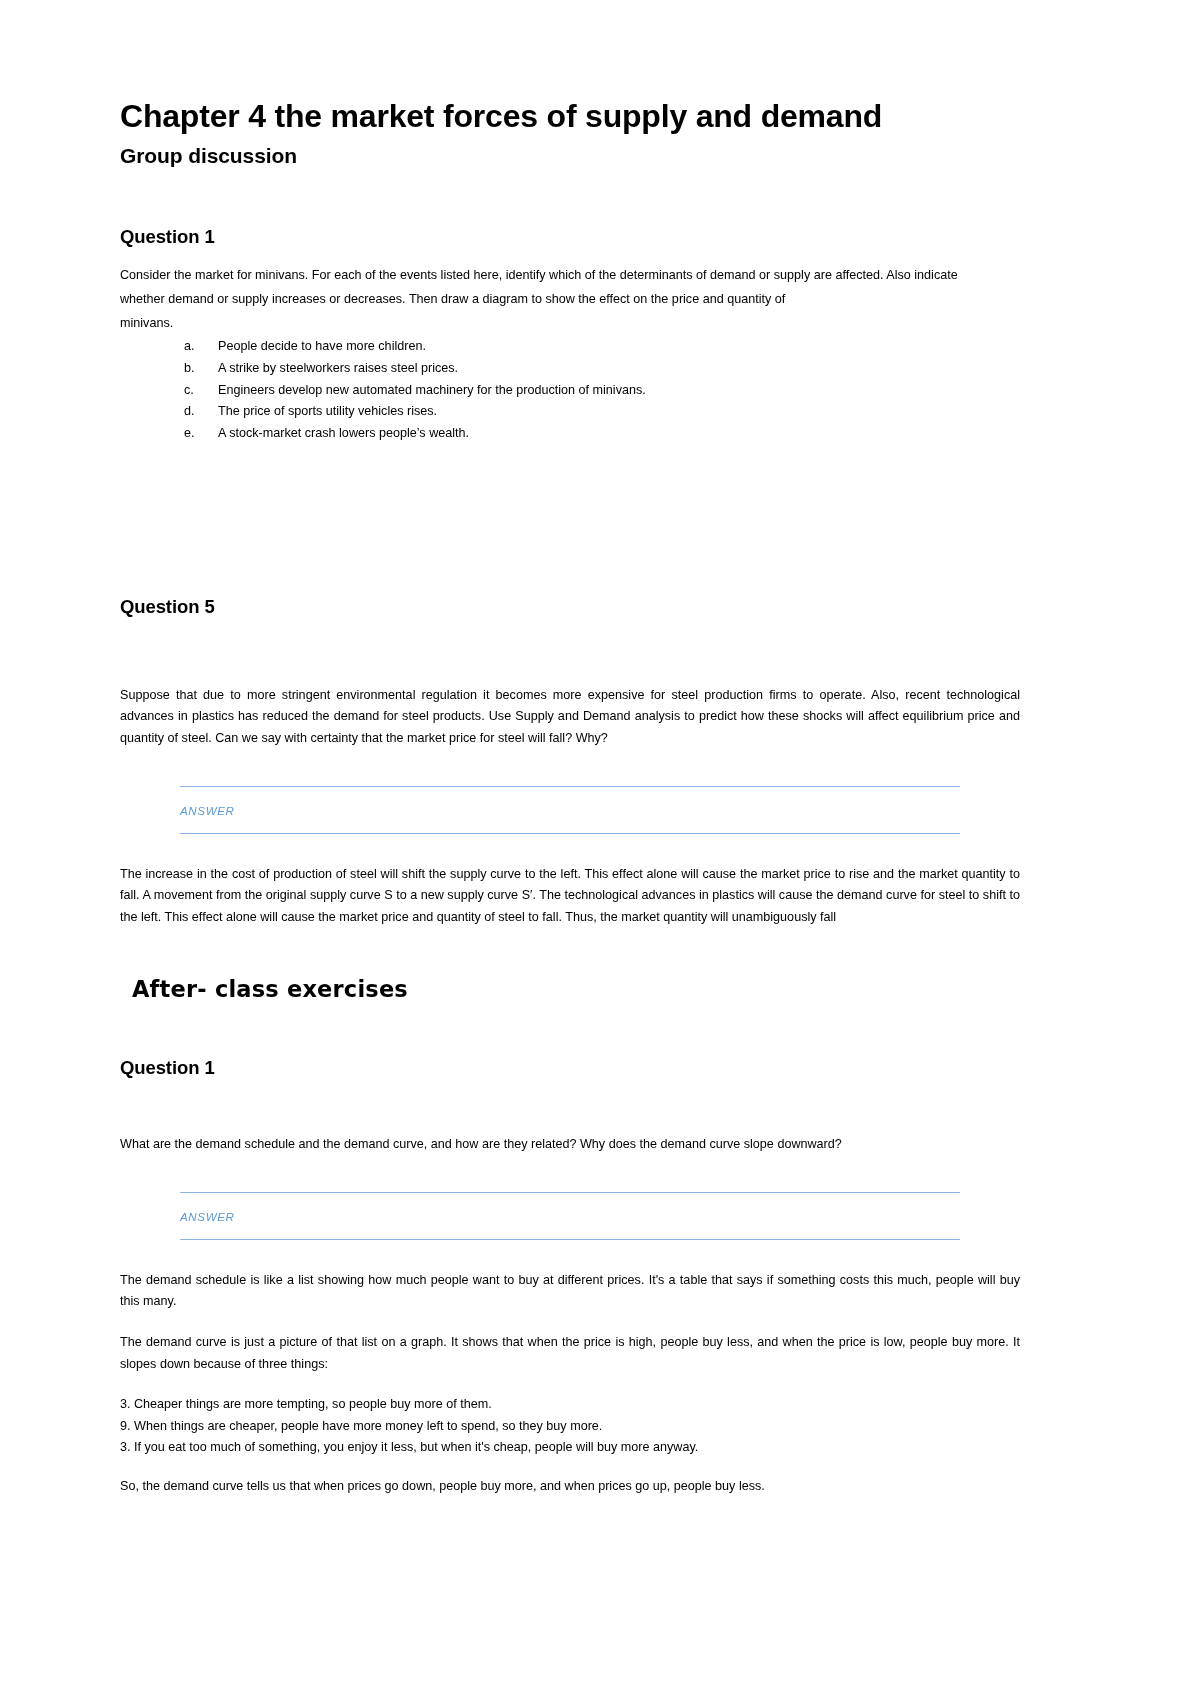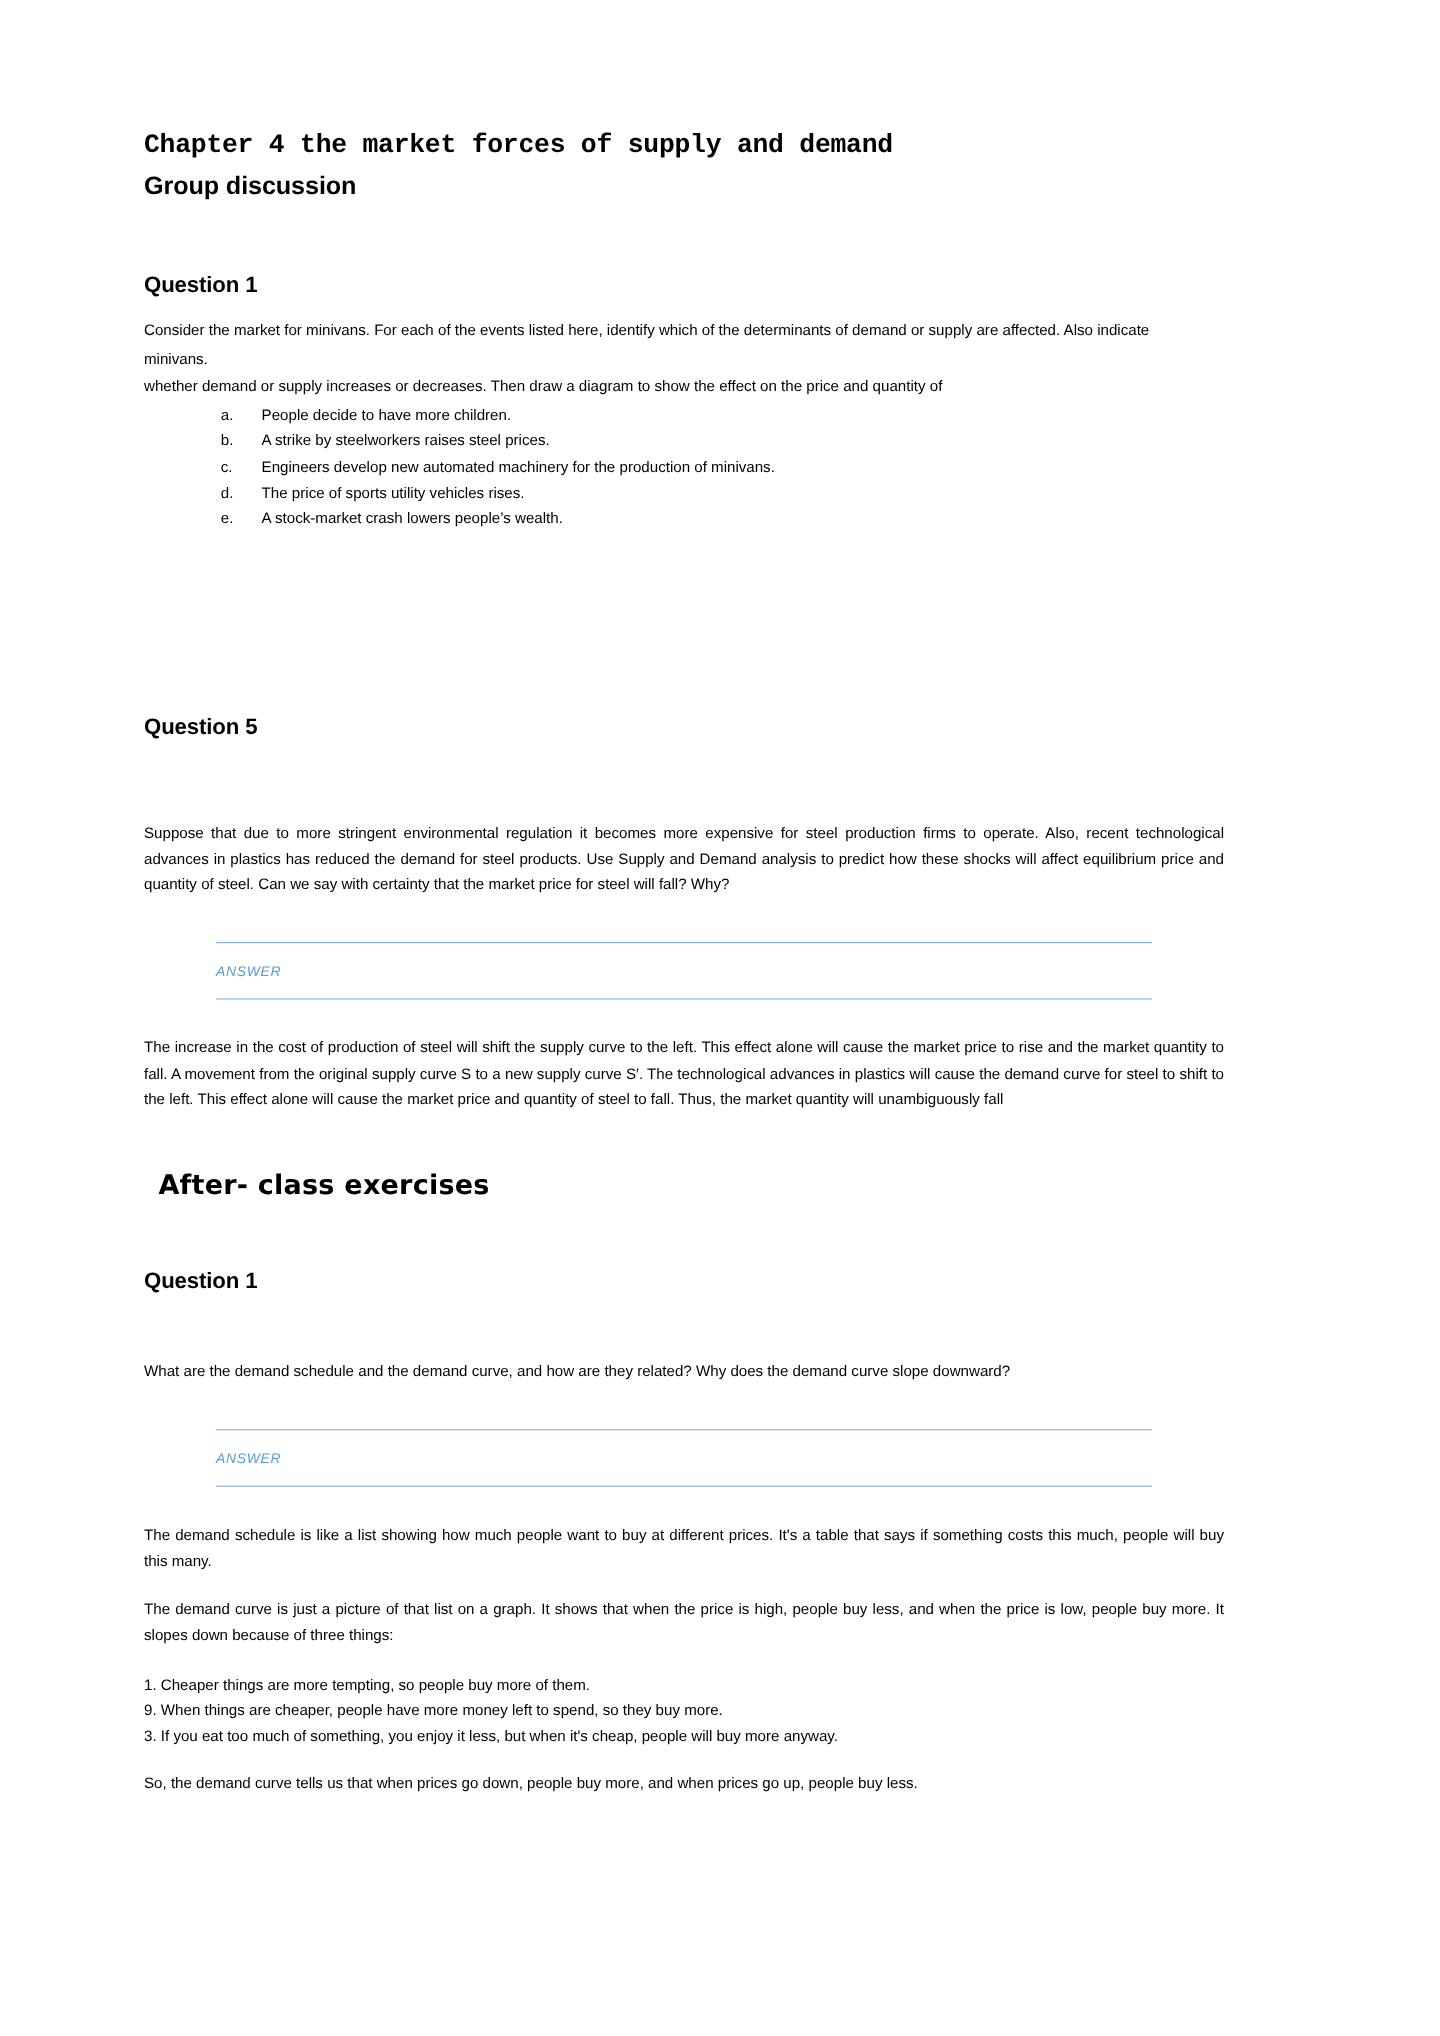--- a/index.html
+++ b/index.html
@@ -16,26 +16,25 @@
   .page {
     position: relative;
     width: 1200px;
     min-height: 1697px;
     margin: 0 auto;
     background: #ffffff;
     box-sizing: border-box;
     padding: 96px 180px 60px 120px;
   }
   .doc-title {
-    font-size: 22px;
+    font-size: 32px;
     font-weight: bold;
     letter-spacing: -0.2px;
     line-height: 1.25;
-    margin: 12px 0 6px 0;
-    font-family: Liberation Mono, monospace;
+    margin: 0 0 6px 0;
   }
   .doc-subtitle {
     font-size: 21px;
     font-weight: bold;
     letter-spacing: -0.1px;
     line-height: 1.3;
     margin: 0 0 56px 0;
   }
   .q-heading {
     font-size: 18.5px;
@@ -111,22 +110,22 @@
 <body>
 
 <div class="page">
 
   <h1 class="doc-title">Chapter 4 the market forces of supply and demand</h1>
   <h2 class="doc-subtitle">Group discussion</h2>
 
   <h3 class="q-heading">Question 1</h3>
 
   <p class="body-text">Consider the market for minivans. For each of the events listed here, identify which of the determinants of demand or supply are affected. Also indicate</p>
+  <p class="body-text no-justify">whether demand or supply increases or decreases. Then draw a diagram to show the effect on the price and quantity of</p>
   <p class="body-text no-justify">minivans.</p>
-  <p class="body-text no-justify">whether demand or supply increases or decreases. Then draw a diagram to show the effect on the price and quantity of</p>
 
   <ul class="list-alpha">
     <li>
       <span class="marker">a.</span>
       <span>People decide to have more children.</span>
     </li>
     <li>
       <span class="marker">b.</span>
       <span>A strike by steelworkers raises steel prices.</span>
     </li>
@@ -177,21 +176,21 @@
   </div>
 
   <p class="body-text">The demand schedule is like a list showing how much people want to buy at different prices. It's a table that says if something costs this much, people will buy this many.</p>
 
   <div class="gap-para"></div>
 
   <p class="body-text">The demand curve is just a picture of that list on a graph. It shows that when the price is high, people buy less, and when the price is low, people buy more. It slopes down because of three things:</p>
 
   <div class="gap-para"></div>
 
-  <p class="numbered-line">1. Cheaper things are more tempting, so people buy more of them.</p>
+  <p class="numbered-line">3. Cheaper things are more tempting, so people buy more of them.</p>
   <p class="numbered-line">9. When things are cheaper, people have more money left to spend, so they buy more.</p>
   <p class="numbered-line">3. If you eat too much of something, you enjoy it less, but when it's cheap, people will buy more anyway.</p>
 
   <div class="gap-para"></div>
 
   <p class="body-text no-justify">So, the demand curve tells us that when prices go down, people buy more, and when prices go up, people buy less.</p>
 
 </div>
 
 </body></html>

